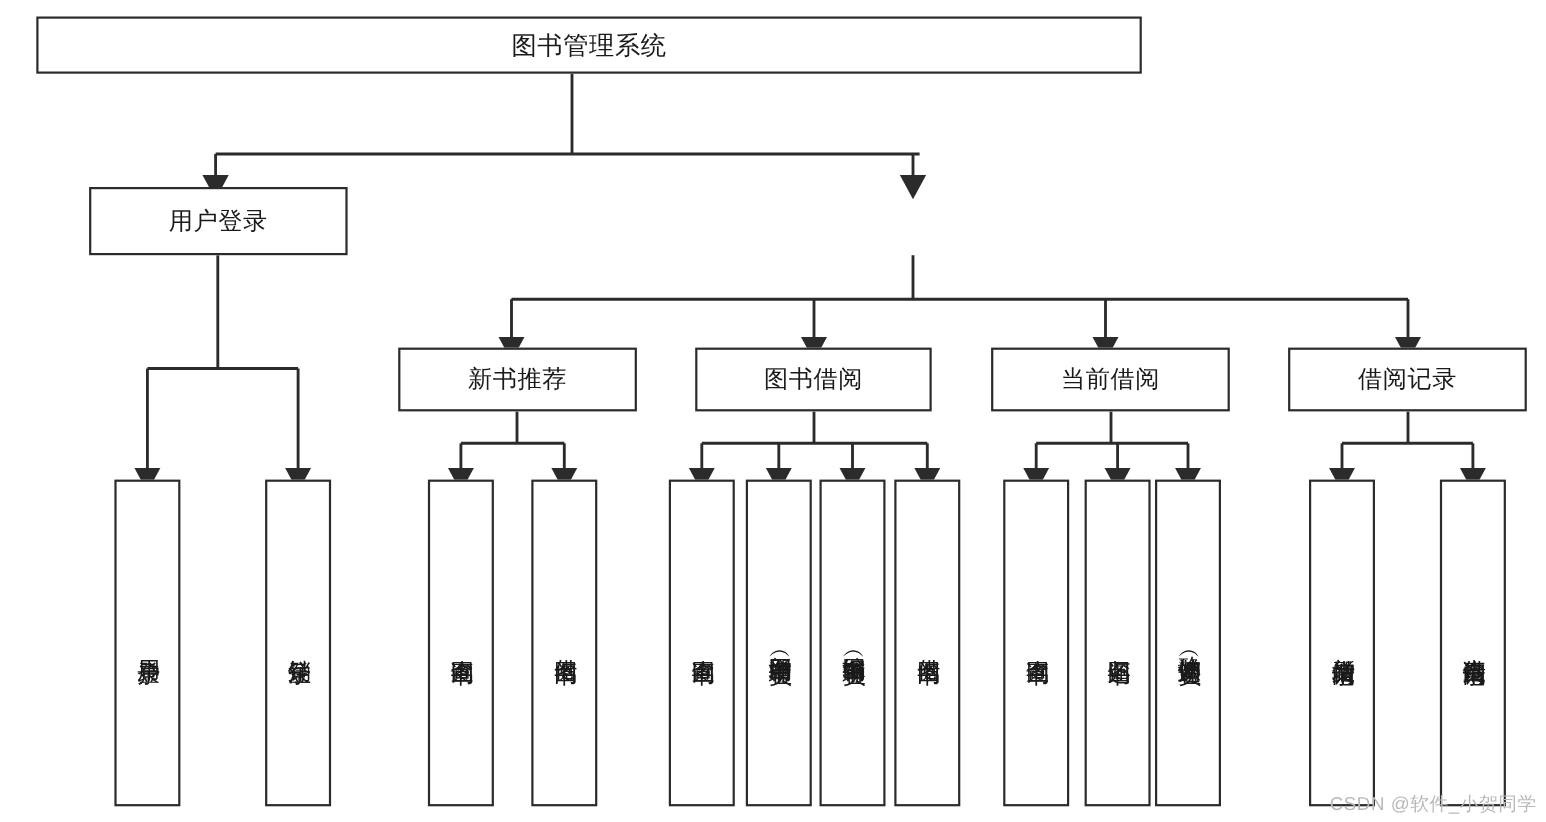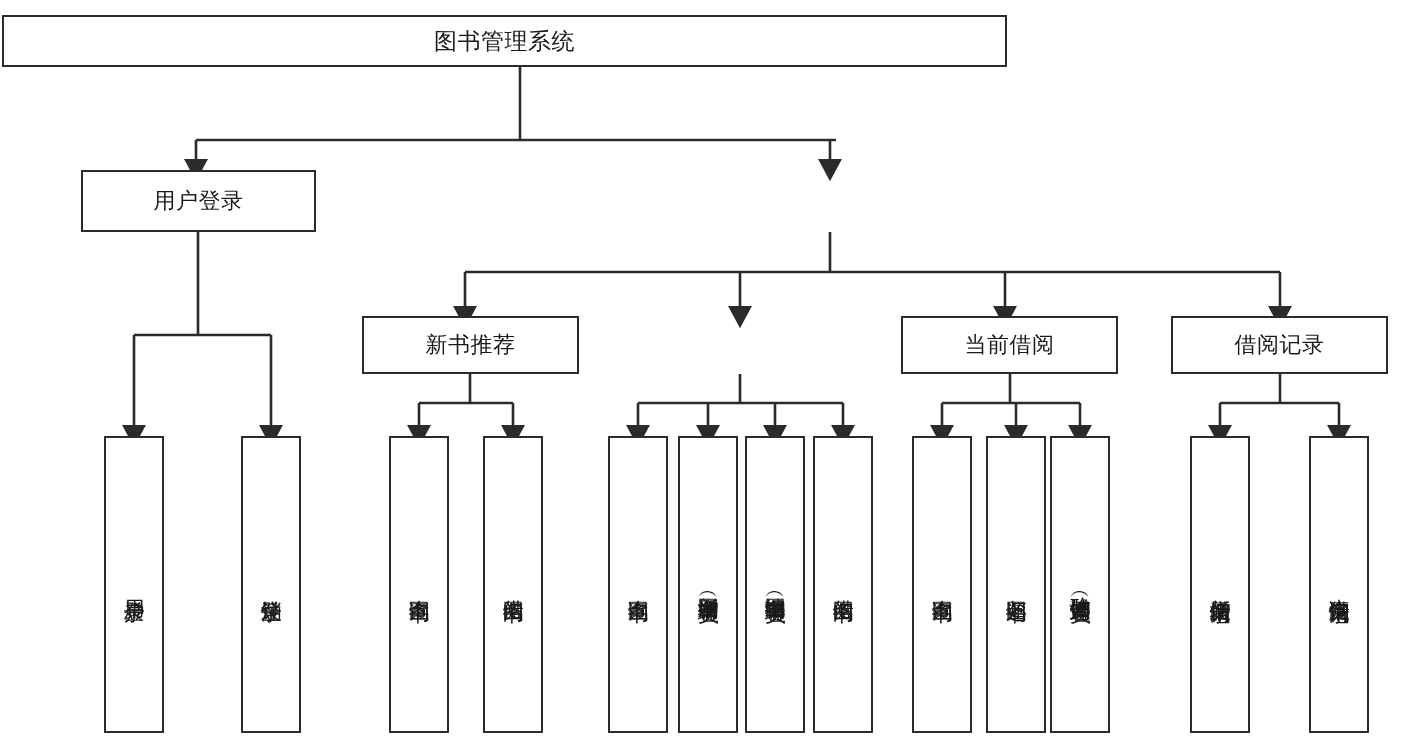--- a/index.html
+++ b/index.html
@@ -114,30 +114,33 @@
       <path d="M1016,403 L1016,429" marker-end="url(#arrow)"></path>
       <path d="M1080,403 L1080,429" marker-end="url(#arrow)"></path>
 
       <path d="M1280,374 L1280,403"></path>
       <path d="M1220,403 L1339,403"></path>
       <path d="M1220,403 L1220,429" marker-end="url(#arrow)"></path>
       <path d="M1339,403 L1339,429" marker-end="url(#arrow)"></path>
     </g>
   </svg>
 
-  <div class="node horiz root" style="left:2px; top:15px; width:1005px; height:52px;">
+  <div class="node horiz root" style="left:33px; top:15px; width:1005px; height:52px;">
     <span>图书管理系统</span>
   </div>
 
   <div class="node horiz" style="left:81px; top:170px; width:235px; height:62px;">
     <span>用户登录</span>
   </div>
 
   <div class="node horiz" style="left:362px; top:316px; width:217px; height:58px;">
     <span>新书推荐</span>
+  </div>
+  <div class="node horiz" style="left:632px; top:316px; width:215px; height:58px;">
+    <span>图书借阅</span>
   </div>
   <div class="node horiz" style="left:901px; top:316px; width:217px; height:58px;">
     <span>当前借阅</span>
   </div>
   <div class="node horiz" style="left:1171px; top:316px; width:217px; height:58px;text-align:right;">
     <span>借阅记录</span>
   </div>
 
   <div class="node vert" style="left:104px; top:436px; width:60px; height:297px;">
     <span class="vtext">用户登录</span>
@@ -176,14 +179,15 @@
     <span class="vtext">确认归还（管理员）</span>
   </div>
 
   <div class="node vert" style="left:1190px; top:436px; width:60px; height:297px;">
     <span class="vtext">新增借阅记录</span>
   </div>
   <div class="node vert" style="left:1309px; top:436px; width:60px; height:297px;">
     <span class="vtext">查询借阅记录</span>
   </div>
 
+  <div id="watermark">CSDN @软件_小贺同学</div>
 
 </div>
 
 </body></html>

